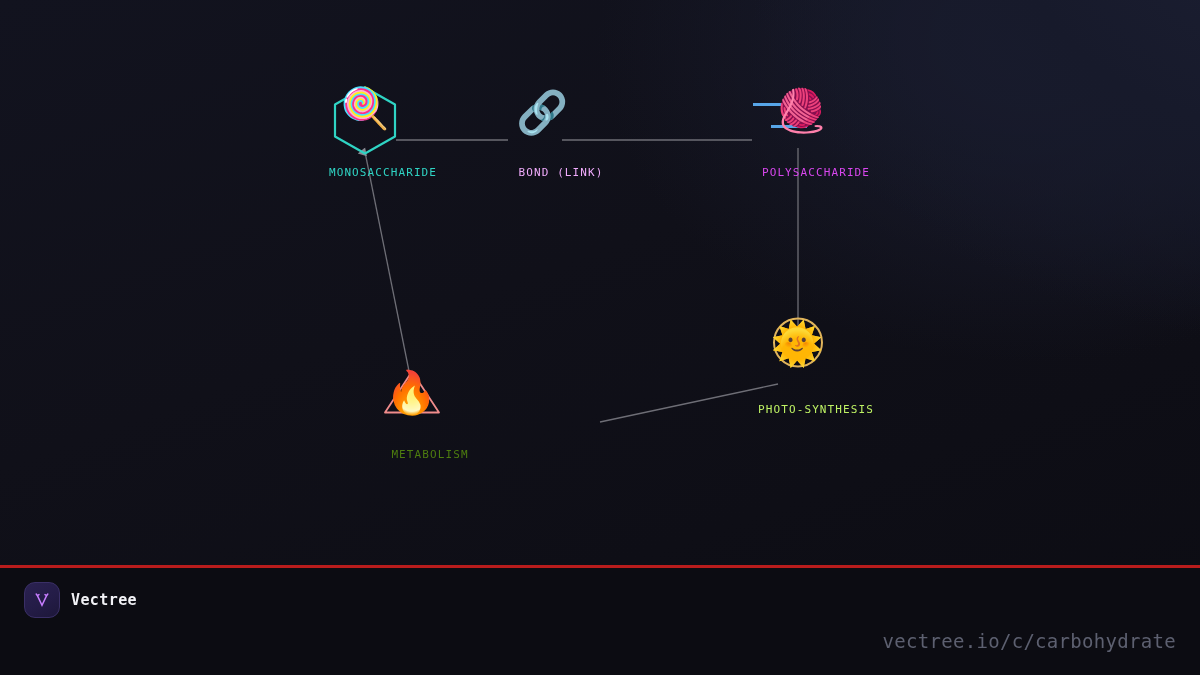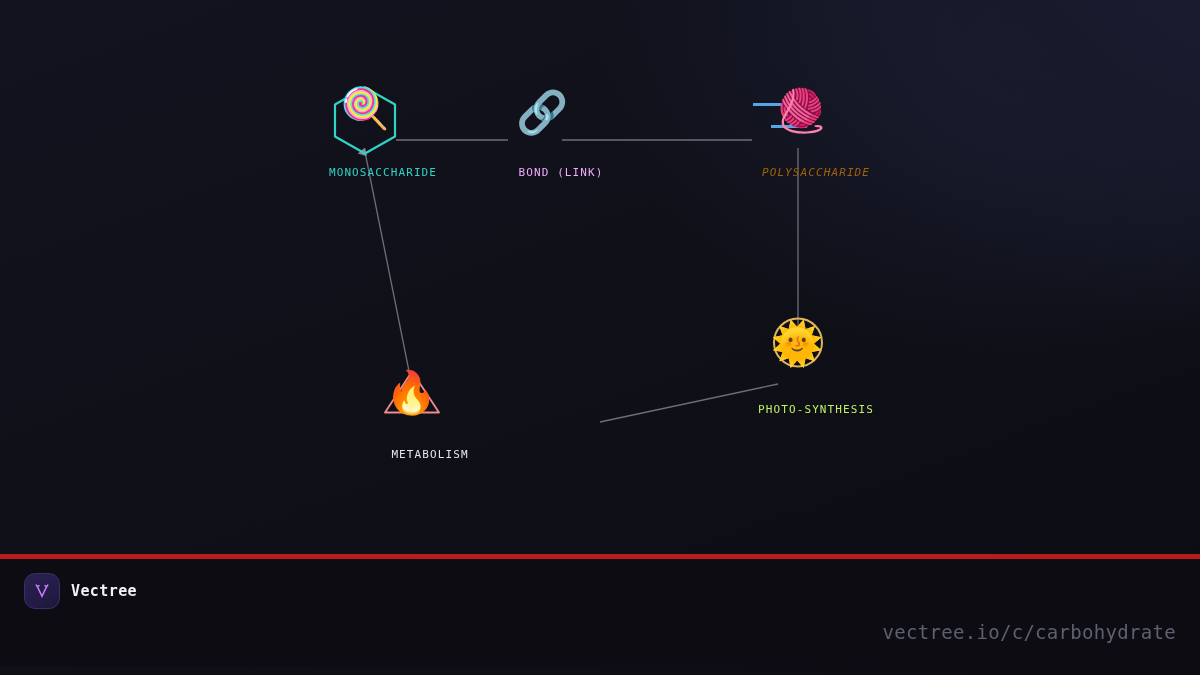--- a/index.html
+++ b/index.html
@@ -75,24 +75,24 @@
     white-space: nowrap;
     font-family: "DejaVu Sans Mono", "Liberation Mono", monospace;
     padding-left: 36px;
   }
 
   
   .footer {
     position: absolute;
     left: 0;
     right: 0;
-    bottom: 9px;
+    bottom: 0;
     height: 107px;
     background: #0c0c12;
-    border-top: 5px solid #b91c1c;
+    border-top: 3px solid #b91c1c;
   }
   .brand-row {
     position: absolute;
     left: 24px;
     top: 14px;
     display: flex;
     align-items: center;
     gap: 11px;
   }
   .brand-mark {
@@ -178,41 +178,41 @@
   <div class="node" style="left:798px; top:130px;">
     <div class="node-art">
       <svg viewBox="0 0 86 70" xmlns="http://www.w3.org/2000/svg">
         <g stroke="#57a5e8" stroke-width="3.2" stroke-linecap="butt">
           <line x1="-2" y1="23" x2="32" y2="23"></line>
           <line x1="16" y1="45" x2="52" y2="45"></line>
         </g>
       </svg>
       <span class="node-emoji" style="font-size:42px; top:-6px; left:4px;">🧶</span>
     </div>
-    <div class="node-label" style="color:#a16207;font-style:italic;">POLYSACCHARIDE</div>
+    <div class="node-label" style="color:#d946ef;">POLYSACCHARIDE</div>
   </div>
 
   <div class="node" style="left:798px; top:366px;">
     <div class="node-art">
       <svg viewBox="0 0 86 70" xmlns="http://www.w3.org/2000/svg">
         <circle cx="43" cy="26" r="24" fill="none" stroke="#e0b45c" stroke-width="2"></circle>
       </svg>
       <span class="node-emoji" style="font-size:42px; top:-8px;">🌞</span>
     </div>
     <div class="node-label" style="color:#bef264; margin-top:16px;">PHOTO-SYNTHESIS</div>
   </div>
 
   <div class="node" style="left:412px; top:413px;">
     <div class="node-art">
       <svg viewBox="0 0 86 70" xmlns="http://www.w3.org/2000/svg">
         <polygon points="43,6 70,47 16,47" fill="none" stroke="#f08c8c" stroke-width="1.8" stroke-linejoin="round"></polygon>
       </svg>
       <span class="node-emoji" style="font-size:42px; top:-8px;">🔥</span>
     </div>
-    <div class="node-label" style="color:#e5e5e5; margin-top:12px;">METABOLISM</div>
+    <div class="node-label" style="color:#4d7c0f; margin-top:12px;">METABOLISM</div>
   </div>
 
   <div class="footer">
     <div class="brand-row">
       <div class="brand-mark">
         <svg width="20" height="20" viewBox="0 0 20 20" xmlns="http://www.w3.org/2000/svg">
           <g stroke="#c77dff" stroke-width="1.5" stroke-linecap="round" fill="none">
             <path d="M5.4 5.6 L10 15.2 L14.6 5.6"></path>
             <path d="M4.2 4.0 L5.4 5.6 L7.0 4.6"></path>
             <path d="M13.0 4.6 L14.6 5.6 L15.8 4.0"></path>

